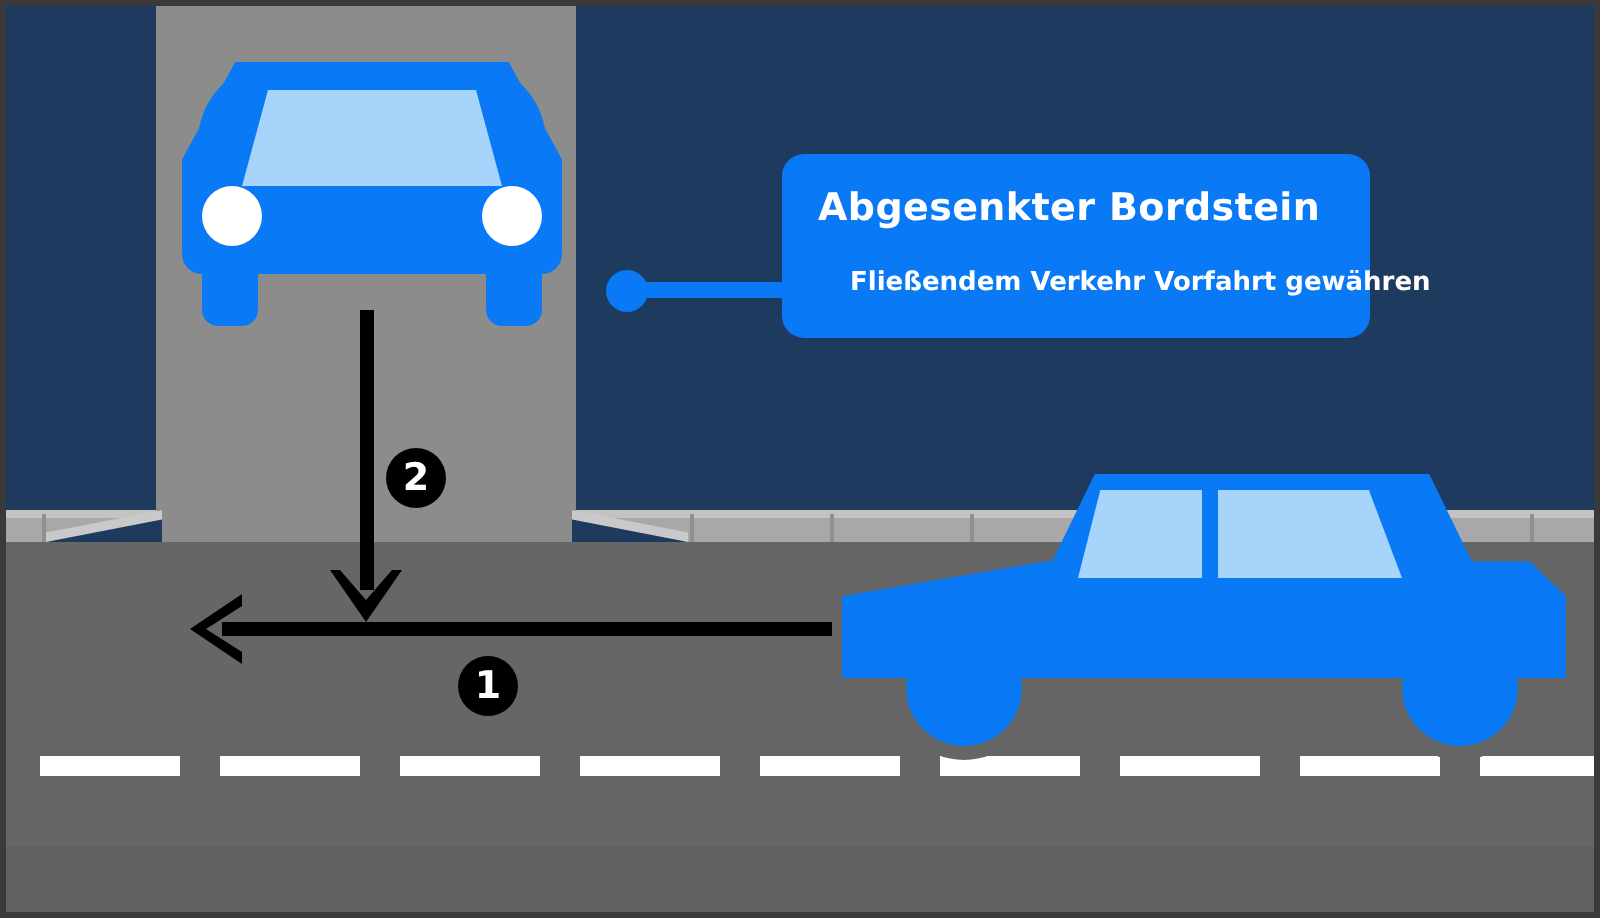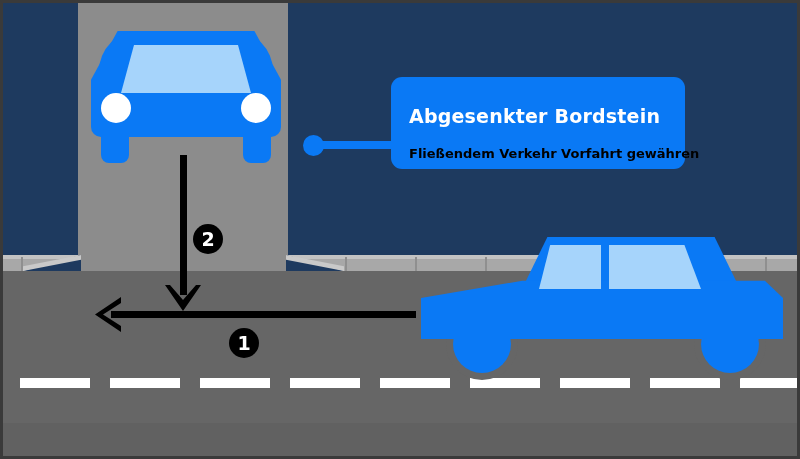--- a/index.html
+++ b/index.html
@@ -329,35 +329,36 @@
   }
   .callout-box {
     position: absolute;
     left: 388px;
     top: 74px;
     width: 294px;
     height: 92px;
     background: #0a79f5;
     border-radius: 11px;
     box-sizing: border-box;
-    padding: 28px 18px 0 18px;
+    padding: 16px 18px 0 18px;
   }
   .callout-title {
     color: #ffffff;
     font-size: 19px;
     font-weight: bold;
     letter-spacing: 0.2px;
     white-space: nowrap;
   }
   .callout-sub {
-    color: #000000;
+    color: #ffffff;
     font-size: 13px;
     font-weight: bold;
     margin-top: 19px;
     white-space: nowrap;
+    margin-left: 16px;
   }
 </style>
 </head>
 <body>
 
 <div id="scene">
 
   <div class="sky"></div>
 
   <div class="driveway"></div>

